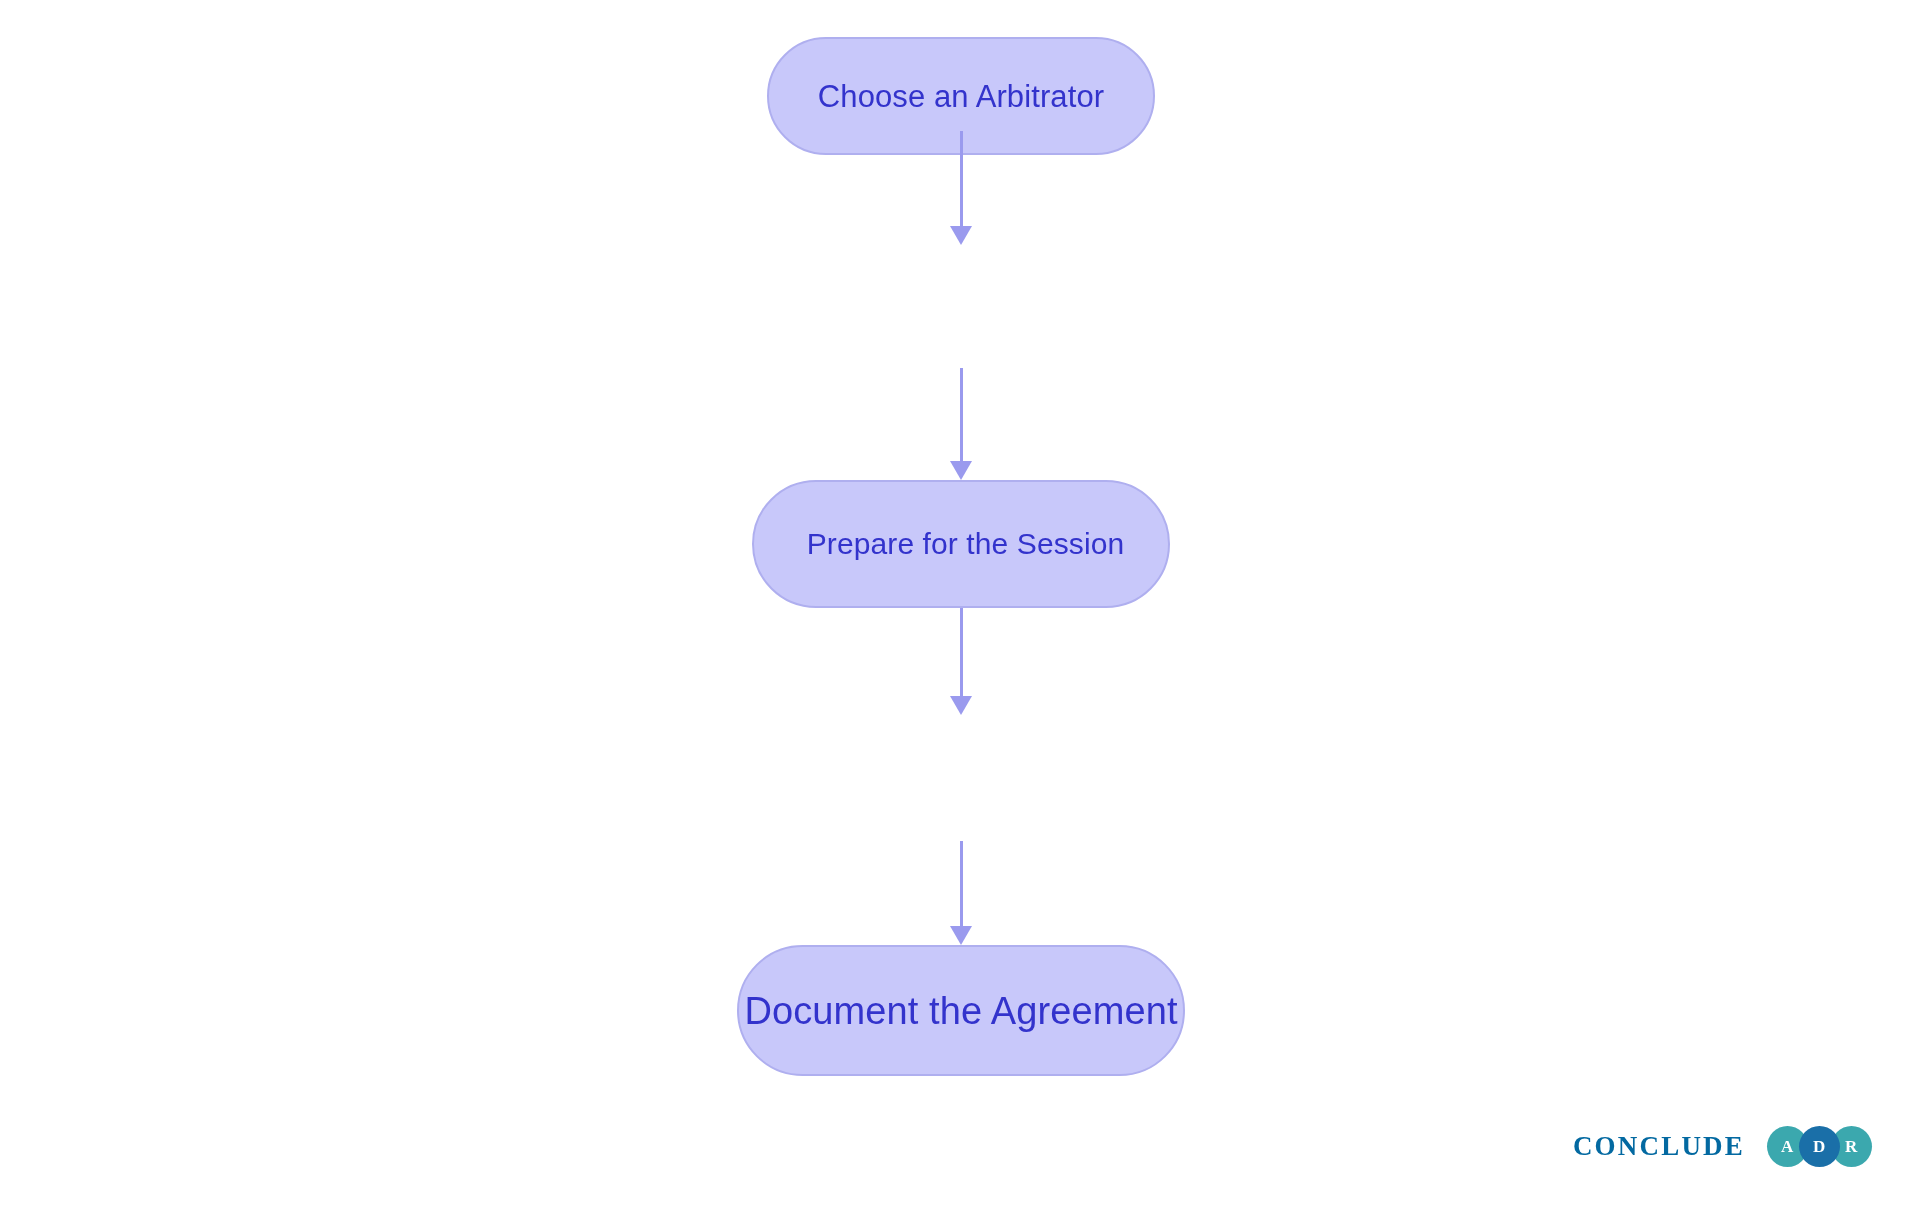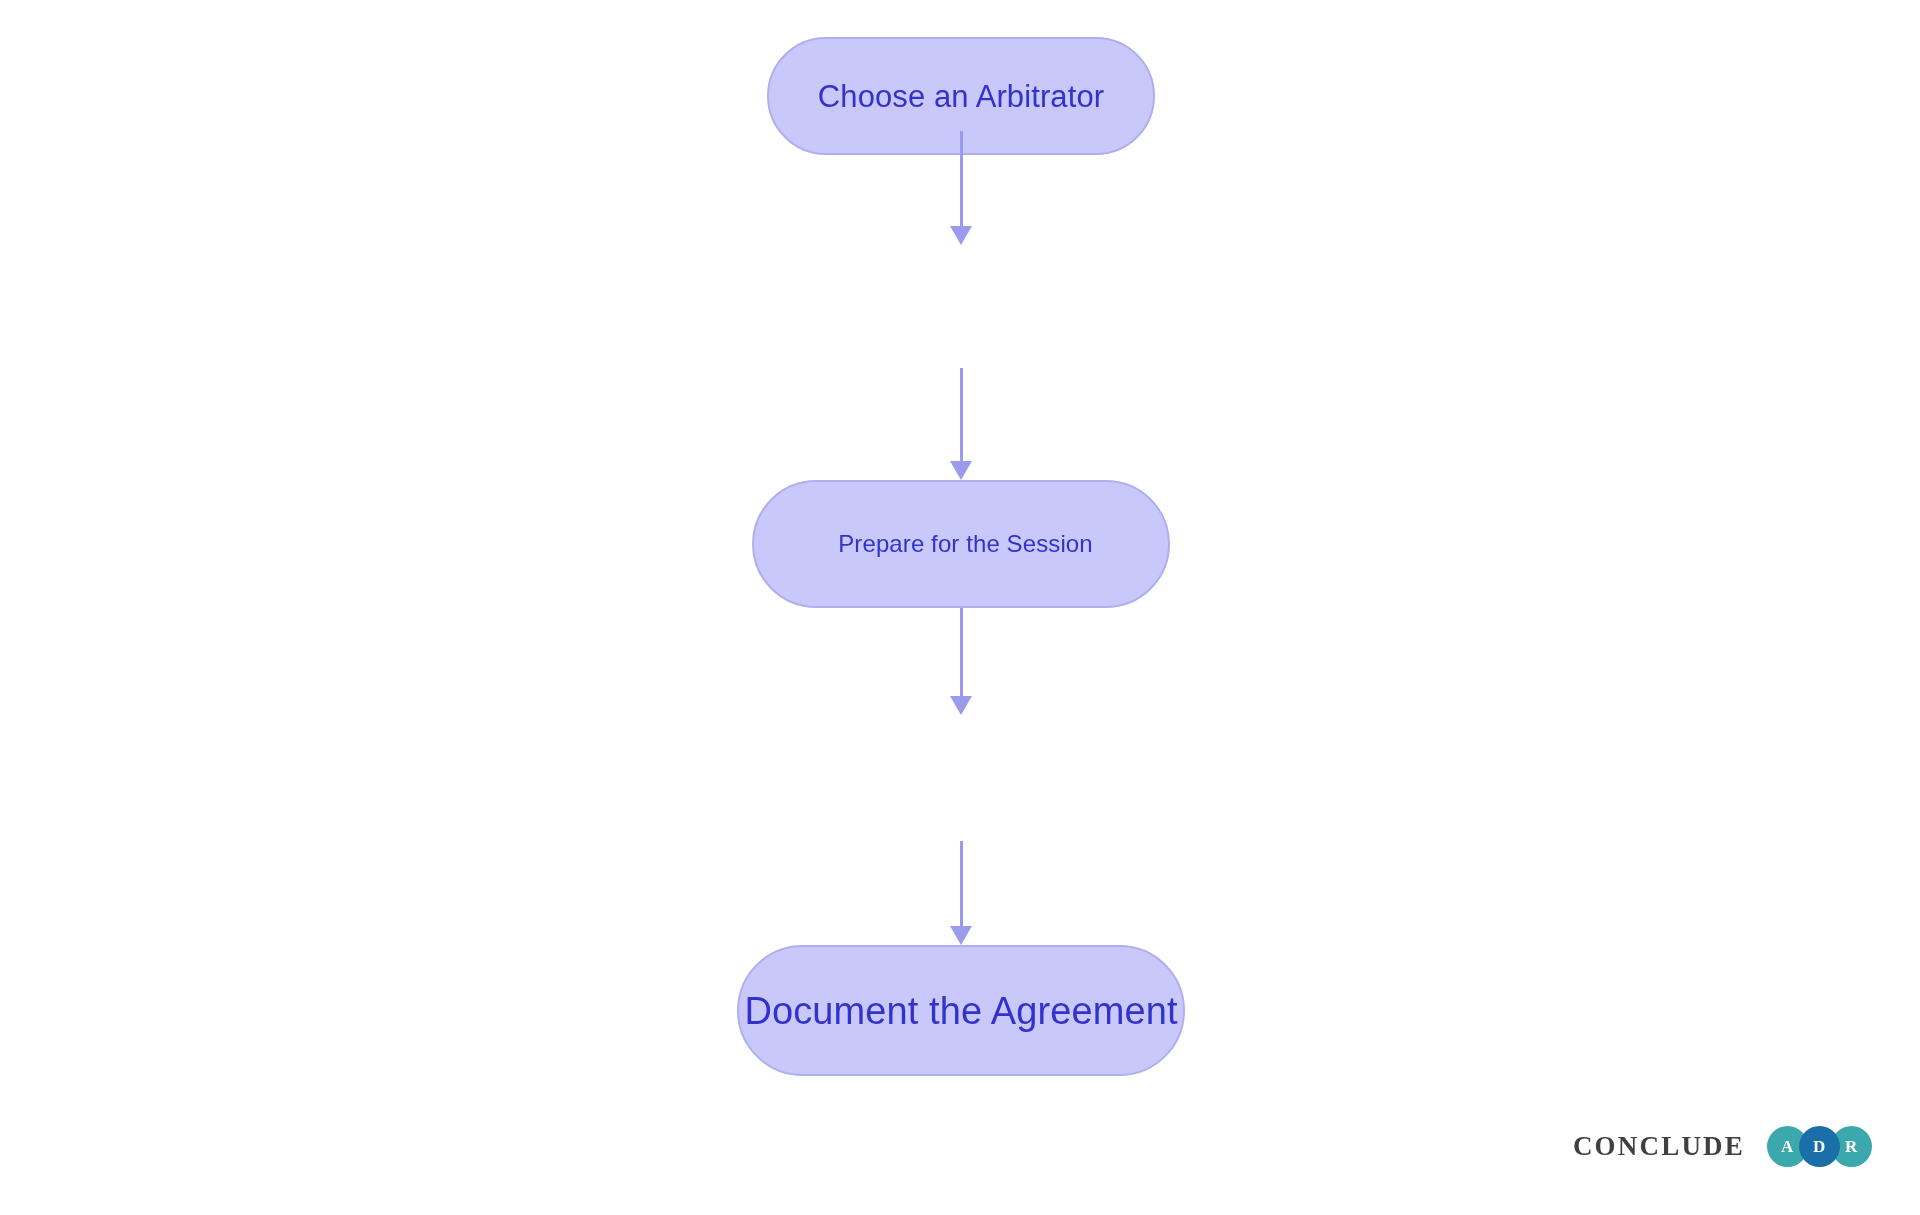--- a/index.html
+++ b/index.html
@@ -47,21 +47,21 @@
   }
 
   
   #node-1 { top: 13px;  width: 388px; height: 118px; margin-top: 24px; }
   #node-1 .node-label { font-size: 31px; }
 
   #node-2 { top: 245px; width: 392px; height: 123px; }
   #node-2 .node-label { font-size: 30px; }
 
   #node-3 { top: 480px; width: 418px; height: 128px; }
-  #node-3 .node-label { font-size: 24px; margin-left: 9px; }
+  #node-3 .node-label { font-size: 30px; margin-left: 9px; }
 
   #node-4 { top: 715px; width: 426px; height: 126px; }
   #node-4 .node-label { font-size: 30px; }
 
   #node-5 { top: 945px; width: 448px; height: 131px; }
   #node-5 .node-label { font-size: 38px; }
 
   
   .connector {
     position: absolute;
@@ -111,21 +111,21 @@
     bottom: 48px;
     display: flex;
     align-items: center;
     gap: 22px;
   }
   #brand-wordmark {
     font-family: "Liberation Serif", serif;
     font-weight: 700;
     font-size: 27px;
     letter-spacing: 2.2px;
-    color: #404040;
+    color: #0369a1;
     line-height: 1;
     white-space: nowrap;
   }
   #brand-marks {
     display: flex;
     align-items: center;
   }
   .brand-circle {
     width: 41px;
     height: 41px;

